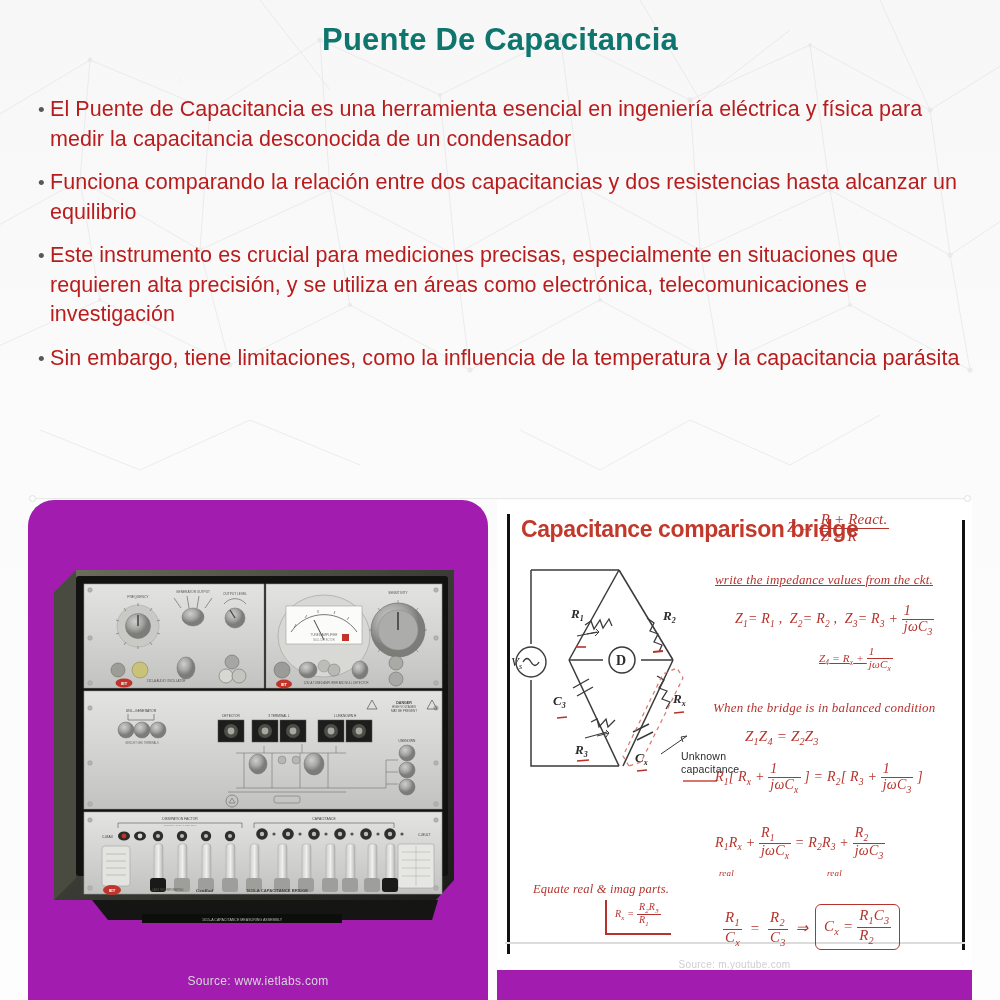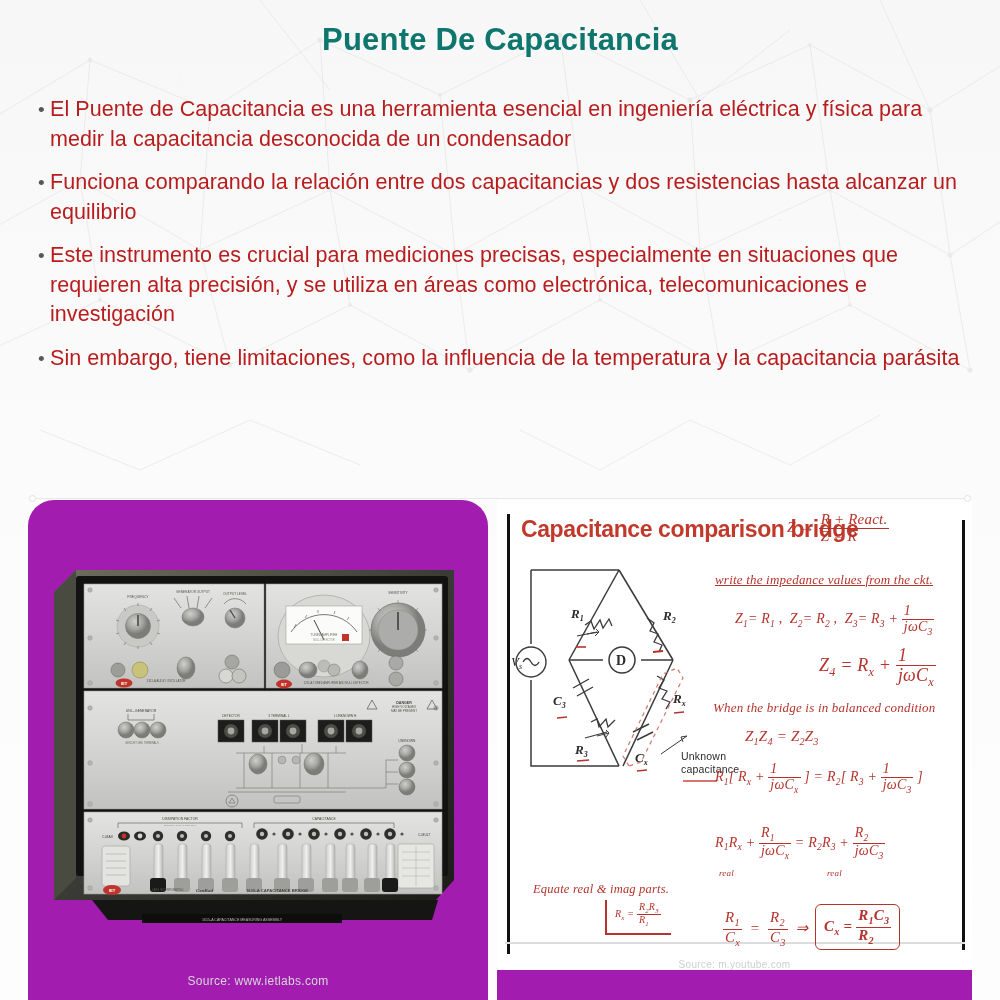--- a/index.html
+++ b/index.html
@@ -87,21 +87,21 @@
   .hw{
     position:absolute; color:#b5332c;
     font-family:"Liberation Serif", serif; font-style:italic;
     white-space:nowrap; letter-spacing:.2px;
   }
   .hw.blk{ color:#2b2b2b; font-style:normal; font-family:"Liberation Sans", sans-serif; }
   sub{ font-size:.68em; }
   .frac{ display:inline-block; text-align:left; vertical-align:middle; line-height:1.05; }
   .frac .num{ display:block; border-bottom:1px solid currentColor; padding:0 2px; }
   .frac .den{ display:block; padding:0 2px; }
-  .boxed{ border:1.6px solid #b5332c; border-radius:6px; padding:3px 8px;font-weight:bold; }
+  .boxed{ border:1.6px solid #b5332c; border-radius:6px; padding:3px 8px; }
 </style>
 </head>
 <body>
 
 <div id="bg-texture">
   <svg viewBox="0 0 1000 500" preserveAspectRatio="none" aria-hidden="true">
     <g stroke="#d8d8da" stroke-width="0.8" fill="none">
       <path d="M-10,120 L90,60 L210,110 L320,40 L440,95 L560,35 L690,100 L810,45 L930,110 L1010,60"></path>
       <path d="M-10,230 L80,180 L200,250 L330,190 L455,255 L580,185 L700,250 L830,190 L950,255 L1010,215"></path>
       <path d="M-10,350 L100,300 L230,365 L350,305 L470,370 L600,300 L720,365 L850,305 L970,370"></path>
@@ -573,21 +573,21 @@
 
       <div class="hw" style="left:218px; top:72px; font-size:13px;text-decoration:underline;">
         write the impedance values from the ckt.
       </div>
 
       <div class="hw" style="left:238px; top:104px; font-size:14px;">
         Z<sub>1</sub>= R<sub>1</sub> ,&nbsp; Z<sub>2</sub>= R<sub>2</sub> ,&nbsp; Z<sub>3</sub>= R<sub>3</sub> +
         <span class="frac"><span class="num">1</span><span class="den">jωC<sub>3</sub></span></span>
       </div>
 
-      <div class="hw" style="left:322px; top:146px; font-size:18px;">
+      <div class="hw" style="left:322px; top:146px; font-size:11px;text-decoration:underline;">
         Z<sub>4</sub> = R<sub>x</sub> +
         <span class="frac"><span class="num">1</span><span class="den">jωC<sub>x</sub></span></span>
       </div>
 
       <div class="hw" style="left:216px; top:200px; font-size:13px;">
         When the bridge is in balanced condition
       </div>
 
       <div class="hw" style="left:248px; top:228px; font-size:15px;text-align:center;">
         Z<sub>1</sub>Z<sub>4</sub> = Z<sub>2</sub>Z<sub>3</sub>

